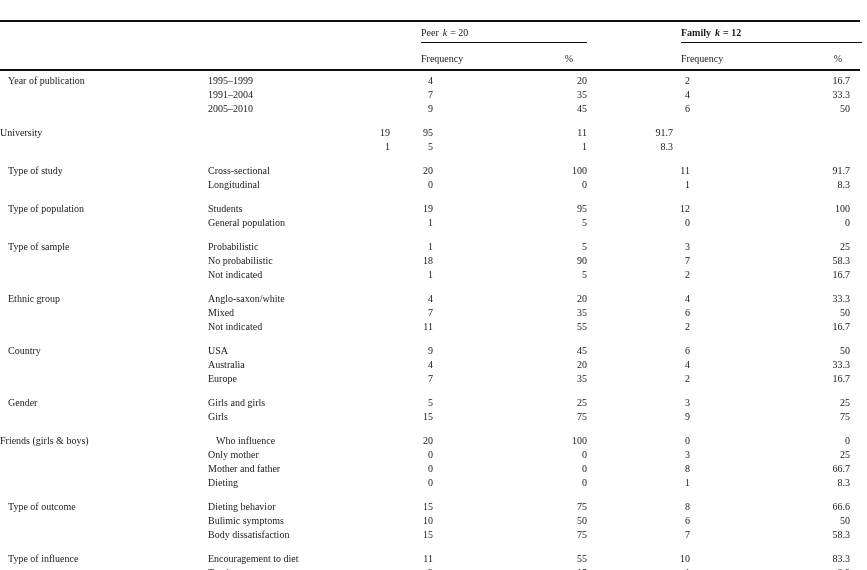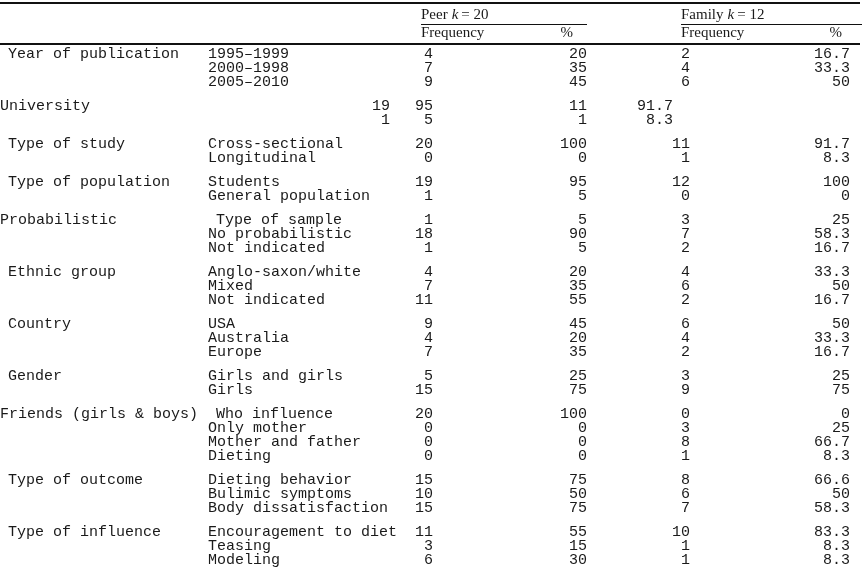--- a/index.html
+++ b/index.html
@@ -4,57 +4,57 @@
 <style>
   html, body { margin: 0; padding: 0; }
   body {
     width: 867px; height: 570px;
     background: #ffffff;
     overflow: hidden;
   }
   .page {
     width: 860px; height: 570px;
     box-sizing: border-box;
-    padding-top: 2px;
+    padding-top: 20px;
     background: #ffffff;
     color: #1a1a1a;
     font-family: "Liberation Serif", "DejaVu Serif", serif;
-    font-size: 15px;
+    font-size: 10px;
   }
   .rule-heavy { height: 2px; background: #111111; }
   .hrow1, .hrow-rules, .hrow2, .row {
     display: grid;
     grid-template-columns: 208px 182px 43px 154px 103px 177px;
   }
   .cell { white-space: nowrap; overflow: visible; }
 
   
   .hrow1 { padding-top: 2px; height: 15px; align-items: end; line-height: 13px; }
   .group-title.peer   { grid-column: 3 / 5; grid-row: 1; padding-left: 31px; }
-  .group-title.family { grid-column: 5 / 7; grid-row: 1; padding-left: 94px; }
+  .group-title.family { grid-column: 5 / 7; grid-row: 1; padding-left: 94px; font-weight: bold; }
   .k { font-style: italic; margin: 0 3px 0 4px; }
 
   
   .hrow-rules { height: 4px; align-items: end; }
   .group-rule { height: 1px; background: #111111; grid-row: 1; }
   .group-rule.peer   { grid-column: 3 / 5; margin-left: 31px; }
   .group-rule.family { grid-column: 5 / 7; margin-left: 94px; margin-right: 5px; }
 
   
-  .hrow2 { height: 15px; align-items: center; margin-bottom: 3px; line-height: 13px; }
+  .hrow2 { height: 15px; align-items: center; margin-bottom: 3px; line-height: 13px; margin-top: 8px; }
   .h-freq.peer   { grid-column: 3 / 5; grid-row: 1; padding-left: 31px; }
   .h-pct.peer    { grid-column: 4 / 5; grid-row: 1; text-align: right; padding-right: 14px; }
   .h-freq.family { grid-column: 5 / 7; grid-row: 1; padding-left: 94px; }
   .h-pct.family  { grid-column: 6 / 7; grid-row: 1; text-align: right; padding-right: 25px; }
 
   
   .tbody { padding-top: 3px; }
   .section { margin-bottom: 10px; }
   .section:last-child { margin-bottom: 12px; }
-  .row { height: 14px; line-height: 14px; font-family: Liberation Mono, monospace; }
+  .row { height: 14px; line-height: 14px; }
   .c1 { padding-left: 8px; }
   .c3, .c4, .c5, .c6 { text-align: right; }
   .c6 { padding-right: 17px; }
 </style>
 </head>
 <body>
 
 <div class="page">
 
   <div class="rule-heavy"></div>
@@ -83,21 +83,21 @@
         <div class="row">
           <div class="cell c1">Year of publication</div>
           <div class="cell c2">1995–1999</div>
           <div class="cell c3">4</div>
           <div class="cell c4">20</div>
           <div class="cell c5">2</div>
           <div class="cell c6">16.7</div>
         </div>
         <div class="row">
           <div class="cell c1"></div>
-          <div class="cell c2">2000–1998</div>
+          <div class="cell c2">1991–2004</div>
           <div class="cell c3">7</div>
           <div class="cell c4">35</div>
           <div class="cell c5">4</div>
           <div class="cell c6">33.3</div>
         </div>
         <div class="row">
           <div class="cell c1"></div>
           <div class="cell c2">2005–2010</div>
           <div class="cell c3">9</div>
           <div class="cell c4">45</div>
@@ -152,22 +152,22 @@
           <div class="cell c1"></div>
           <div class="cell c2">General population</div>
           <div class="cell c3">1</div>
           <div class="cell c4">5</div>
           <div class="cell c5">0</div>
           <div class="cell c6">0</div>
         </div>
       </div>
       <div class="section">
         <div class="row">
+          <div class="cell c1">Type of sample</div>
           <div class="cell c2">Probabilistic</div>
-          <div class="cell c1">Type of sample</div>
           <div class="cell c3">1</div>
           <div class="cell c4">5</div>
           <div class="cell c5">3</div>
           <div class="cell c6">25</div>
         </div>
         <div class="row">
           <div class="cell c1"></div>
           <div class="cell c2">No probabilistic</div>
           <div class="cell c3">18</div>
           <div class="cell c4">90</div>

